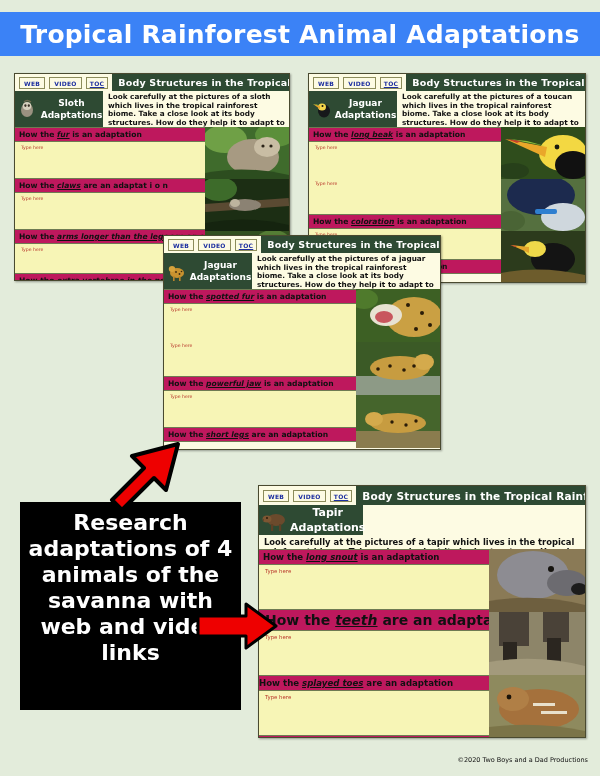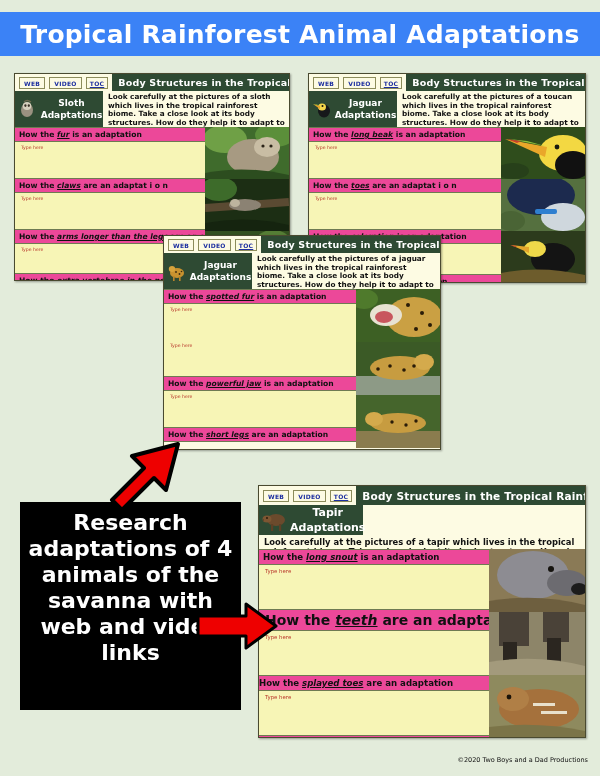--- a/index.html
+++ b/index.html
@@ -66,21 +66,21 @@
     flex: 1; background: #fdfbe3; padding: 2px 4px 2px 5px;
     font-size: 7.3px; line-height: 8.6px; font-weight: bold; color: #111;
     font-family: "DejaVu Sans", sans-serif;
   }
 
   .slide-body { display: flex; }
   .qcol { flex: 1; min-width: 0; }
   .imgcol { width: 84px; flex: 0 0 84px; }
 
   .qheader {
-    background: #ec4899; border-top: 1px solid #6f7a52; border-bottom: 1px solid #6f7a52;
+    background: #be185d; border-top: 1px solid #6f7a52; border-bottom: 1px solid #6f7a52;
     font-size: 7.6px; font-weight: bold; color: #111; padding: 2px 0 2px 4px;
     font-family: "DejaVu Sans", sans-serif; white-space: nowrap; overflow: hidden;
   }
   .qheader i { font-style: italic; text-decoration: underline; }
   .qanswer {
     background: #f7f5b6; font-size: 4.6px; color: #b8352a; padding: 3px 0 0 6px;
     font-family: "DejaVu Sans", sans-serif;
   }
   .photo { width: 100%; display: block; position: relative; overflow: hidden; }
 
@@ -221,23 +221,20 @@
         </span>
       </div>
       <div class="intro-box">Look carefully at the pictures of a toucan which lives in the tropical rainforest biome. Take a close look at its body structures. How do they help it to adapt to the tropical rainforest biome?</div>
     </div>
     <div class="slide-body">
       <div class="qcol">
         <div class="qheader">
           <span>How the </span><i>long beak</i><span> is an adaptation</span>
         </div>
         <div class="qanswer" style="height:36px;">Type here</div>
-        <div class="qheader">
-          <span>How the </span><i>toes</i><span> are an adaptat i o n</span>
-        </div>
         <div class="qanswer" style="height:36px;">Type here</div>
         <div class="qheader">
           <span>How the </span><i>coloration</i><span> is an adaptation</span>
         </div>
         <div class="qanswer" style="height:30px;">Type here</div>
         <div class="qheader">
           <span>How the </span><i>feet</i><span> are an adaptation</span>
         </div>
 
       </div>

